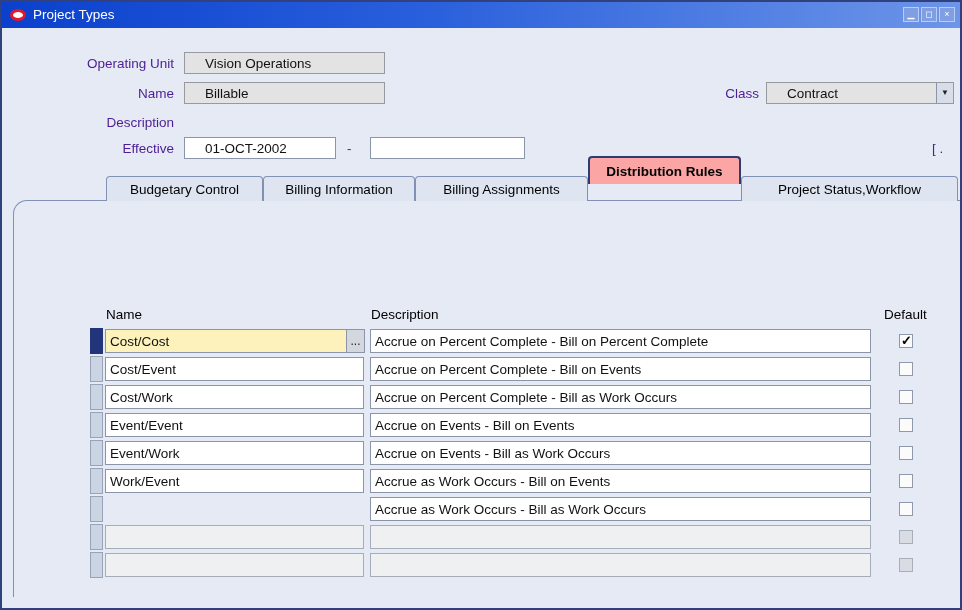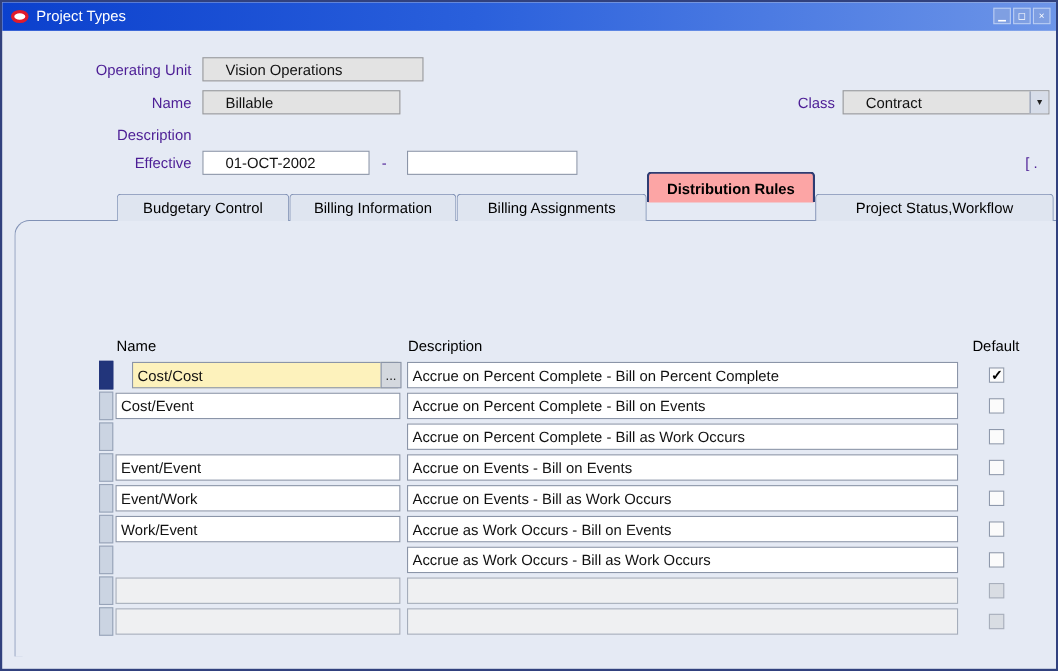--- a/index.html
+++ b/index.html
@@ -71,21 +71,21 @@
   .rec {
     position:absolute; left:88px; top:-1px; width:13px; height:26px;
     background:#cbd4e2; border:1px solid #97a3b8; cursor:default;
   }
   .rec.current { background:#22357b; border-color:#22357b; }
   .cell {
     position:absolute; top:0; height:24px; border:1px solid #8b95a8; background:#ffffff;
     font-family:inherit; font-size:13.5px; color:#111; padding:0 4px; outline:none;
   }
   .cell.name { left:103px; width:259px; }
-  .cell.name.short { width:242px;margin-left:15px; }
+  .cell.name.short { width:242px; }
   .cell.current-field { background:#fdf2bc; }
   .cell.desc { left:368px; width:501px; }
   .cell.empty { background:#eff0f2; border-color:#a5adbb; }
   .lov {
     position:absolute; left:344px; top:0; width:19px; height:24px;
     background:#d4d8de; border:1px solid #8b95a8; color:#222;
     font-family:inherit; font-size:12px; line-height:10px; cursor:default;
   }
   .checkbox {
     position:absolute; left:897px; top:5px; width:14px; height:14px;
@@ -109,21 +109,21 @@
       <span class="win-btn">▁</span>
       <span class="win-btn">◻</span>
       <span class="win-btn">×</span>
     </span>
   </div>
 
   <span class="flabel r-align" style="left:20px;top:54px;width:152px;">Operating Unit</span>
   <input class="field readonly" style="left: 182px; top: 50px; width: 201px;" value="Vision Operations">
 
   <span class="flabel r-align" style="left:20px;top:84px;width:152px;">Name</span>
-  <input class="field readonly" style="left: 182px; top: 80px; width: 180px;" value="Billable">
+  <input class="field readonly" style="left: 182px; top: 80px; width: 201px;" value="Billable">
 
   <span class="flabel r-align" style="left:660px;top:84px;width:97px;">Class</span>
   <div class="combo" style="left:764px;top:80px;width:188px;">
     <input class="field readonly" value="Contract" style="">
     <span class="combo-arrow">▼</span>
   </div>
 
   <span class="flabel r-align" style="left:20px;top:113px;width:152px;">Description</span>
 
   <span class="flabel r-align" style="left:20px;top:139px;width:152px;">Effective</span>
@@ -154,20 +154,21 @@
 
   <div class="trow" style="top:355px;">
     <div class="rec"></div>
     <input class="cell name" value="Cost/Event" style="">
     <input class="cell desc" value="Accrue on Percent Complete - Bill on Events" style="">
     <div class="checkbox"></div>
   </div>
 
   <div class="trow" style="top:383px;">
     <div class="rec"></div>
+    <input class="cell name" value="Cost/Work" style="">
     <input class="cell desc" value="Accrue on Percent Complete - Bill as Work Occurs" style="">
     <div class="checkbox"></div>
   </div>
 
   <div class="trow" style="top:411px;">
     <div class="rec"></div>
     <input class="cell name" value="Event/Event" style="">
     <input class="cell desc" value="Accrue on Events - Bill on Events" style="">
     <div class="checkbox"></div>
   </div>

